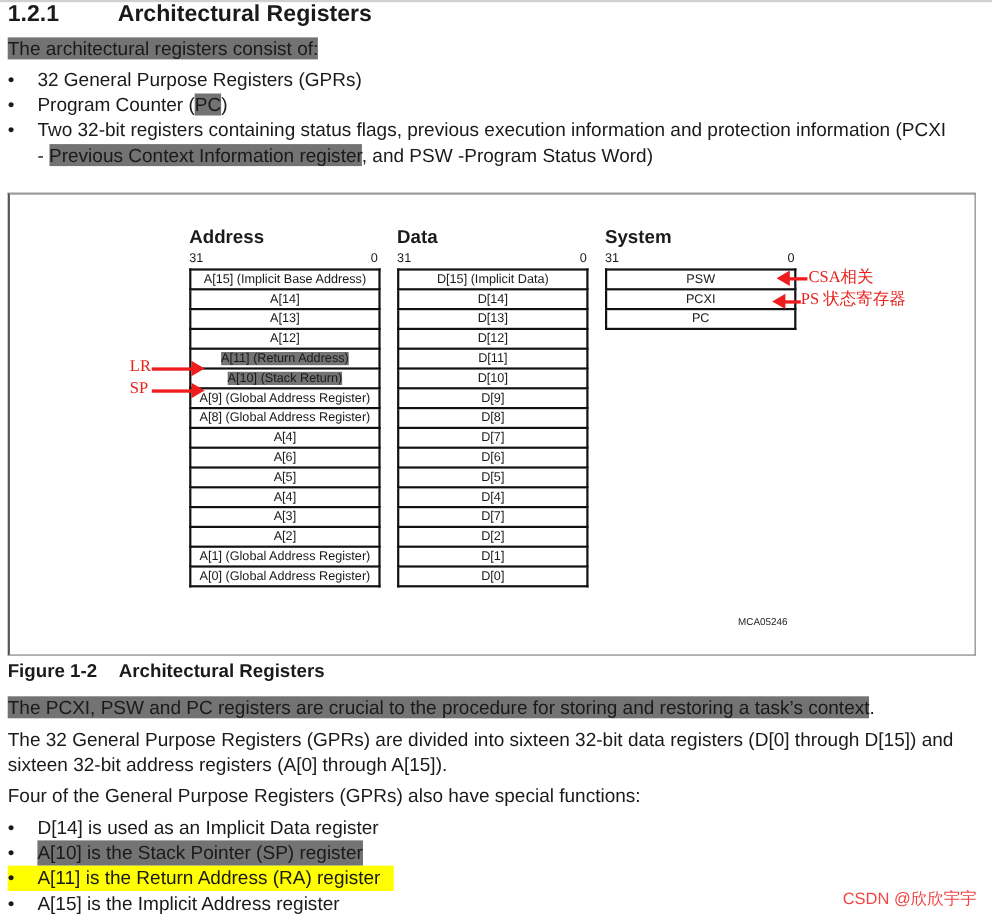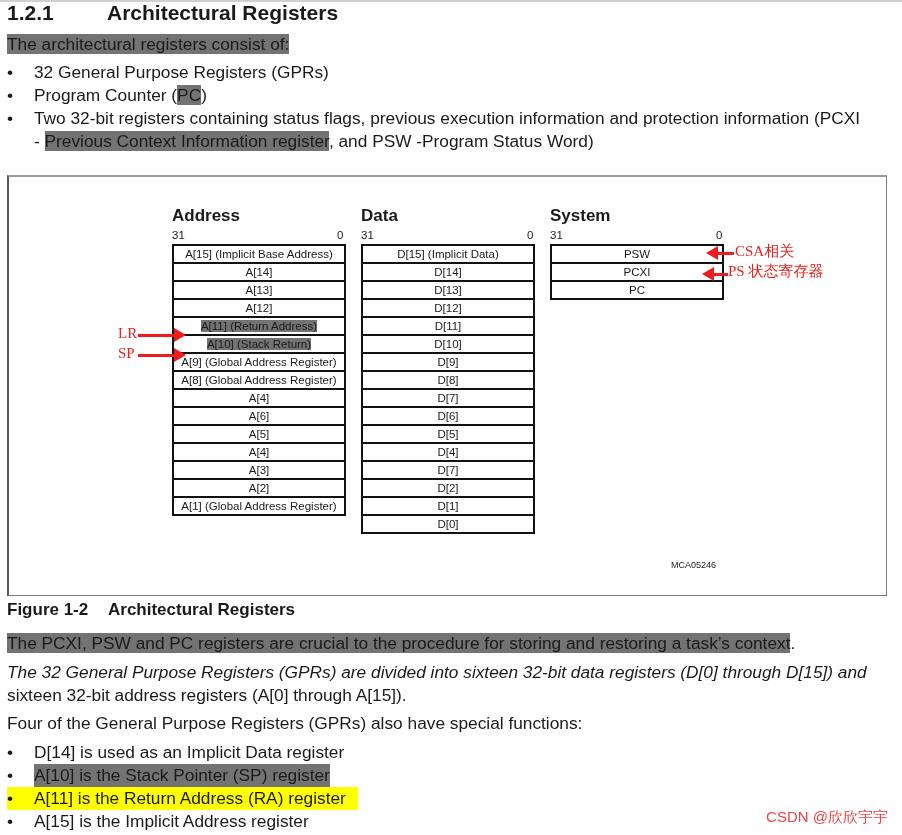--- a/index.html
+++ b/index.html
@@ -121,20 +121,23 @@
       </tr>
   <tr>
         <td>A[3]</td>
       </tr>
   <tr>
         <td>A[2]</td>
       </tr>
   <tr>
         <td>A[1] (Global Address Register)</td>
       </tr>
+  <tr>
+        <td>A[0] (Global Address Register)</td>
+      </tr>
 </tbody>
   </table>
 
 <table class="reg" style="left:361px; top:244px; width:174px;">
   <tbody>
       <tr>
         <td>D[15] (Implicit Data)</td>
       </tr>
   <tr>
         <td>D[14]</td>
@@ -216,21 +219,21 @@
 
 <div class="code" style="left:671px; top:560px;">MCA05246</div>
 
 <div class="fig-cap">
   <span class="lbl">Figure 1-2</span><span>Architectural Registers</span>
 </div>
 
 <div class="abs p" style="left:7px; top:632px;">
   <span class="hl">The PCXI, PSW and PC registers are crucial to the procedure for storing and restoring a task’s context</span><span>.</span>
 </div>
-<div class="abs p" style="left:7px; top:661px;font-style:italic;">The 32 General Purpose Registers (GPRs) are divided into sixteen 32-bit data registers (D[0] through D[15]) and</div>
+<div class="abs p" style="left:7px; top:661px;">The 32 General Purpose Registers (GPRs) are divided into sixteen 32-bit data registers (D[0] through D[15]) and</div>
 <div class="abs p" style="left:7px; top:684px;">sixteen 32-bit address registers (A[0] through A[15]).</div>
 <div class="abs p" style="left:7px; top:712px;">Four of the General Purpose Registers (GPRs) also have special functions:</div>
 
 <div class="abs p" style="left:0; top:741px; width:902px; height:23px;">
   <span class="bullet">•</span>
   <span class="btext">D[14] is used as an Implicit Data register</span>
 </div>
 <div class="abs p" style="left:0; top:764px; width:902px; height:23px;">
   <span class="bullet">•</span>
   <span class="btext hl">A[10] is the Stack Pointer (SP) register</span>

